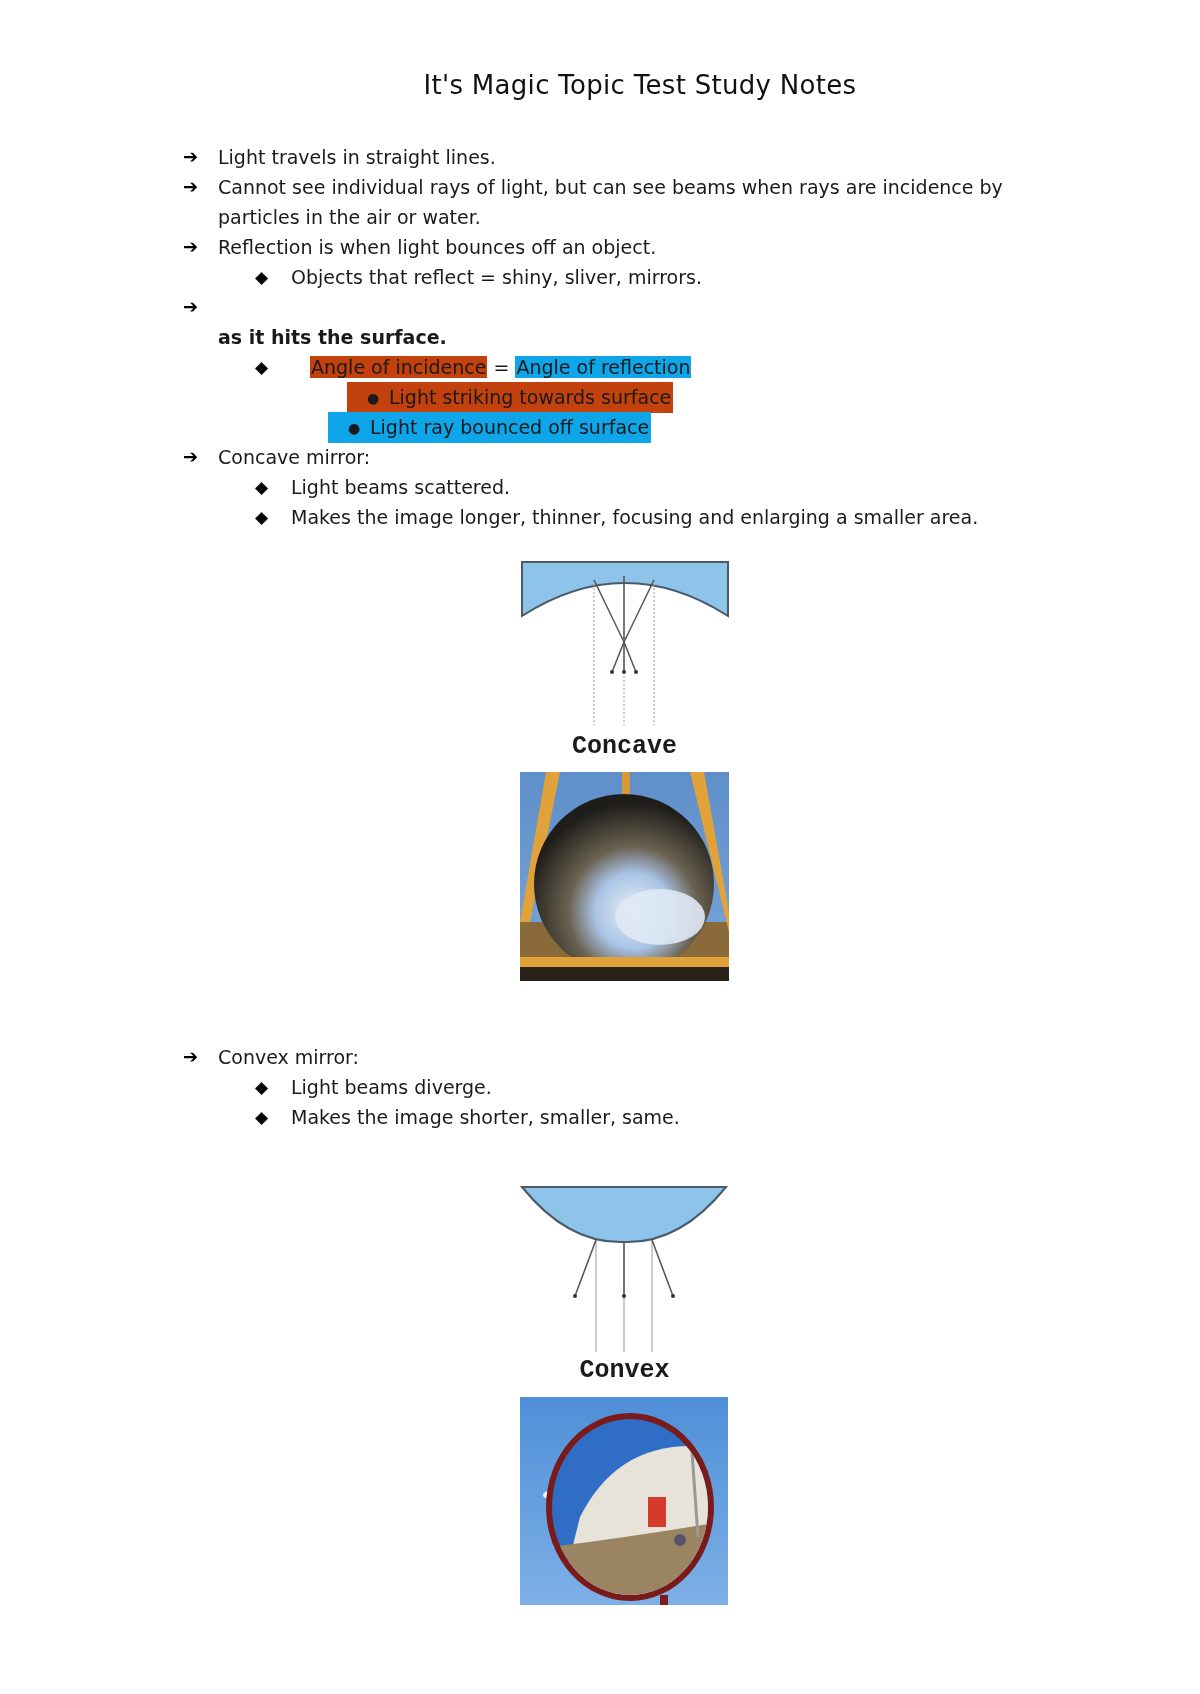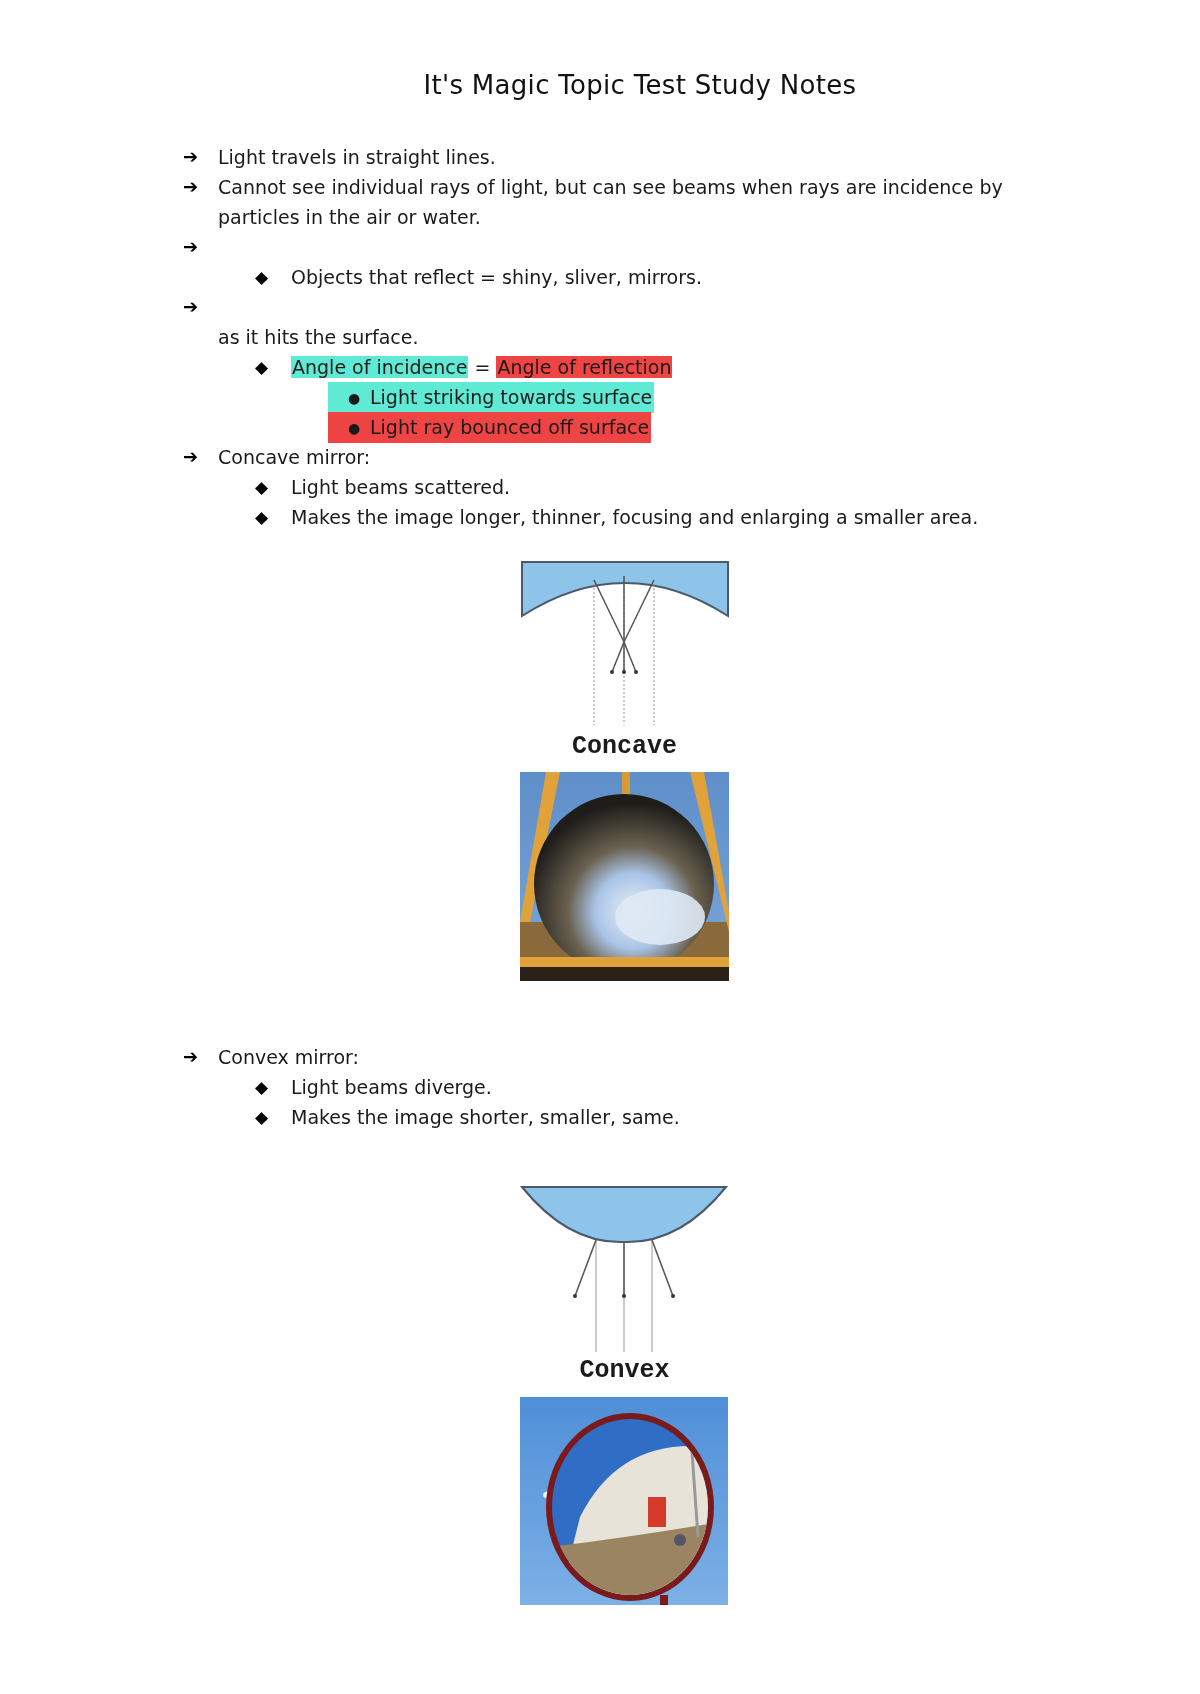--- a/index.html
+++ b/index.html
@@ -9,22 +9,22 @@
            font-size:26px; font-weight:500; letter-spacing:0.3px; color:#111;margin-left:40px; }
   .list { position:absolute; left:0; top:0; width:1200px; }
   .row { position:absolute; font-size:19px; line-height:30px; white-space:nowrap; color:#1a1a1a; }
   .row .marker { position:absolute; top:0; font-size:18px; color:#000; }
   .lvl1 { left:218px; }
   .lvl1 .marker { left:-35px; font-weight:bold; }
   .lvl2 { left:291px; }
   .lvl2 .marker { left:-36px; font-size:17px; }
   .lvl3 { left:328px; }
   .cont { left:218px; }
-  .hl-purple { background:#5eead4; padding:0 1px; }
-  .hl-pink { background:#ef4444; padding:0 1px; }
+  .hl-purple { background:#c2410c; padding:0 1px;margin-left:19px; }
+  .hl-pink { background:#0ea5e9; padding:0 1px; }
   .hl-block { display:inline-block; padding:0 2px 0 20px; }
   .hl-block .dot { display:inline-block; width:22px; font-size:14px; vertical-align:1px; }
   .figure { position:absolute; }
   .caption { position:absolute; font-family:Liberation Mono, monospace; font-weight:bold;
              font-size:25px; color:#1b1b1b; text-align:center; width:209px; }
 </style>
 </head>
 <body>
 
 <div class="title">It's Magic Topic Test Study Notes</div>
@@ -37,31 +37,32 @@
   </div>
 
   <div class="row lvl1" style="top:172px;">
     <span class="marker">➔</span>
     <span>Cannot see individual rays of light, but can see beams when rays are incidence by</span>
   </div>
   <div class="row cont" style="top:202px;">particles in the air or water.</div>
 
   <div class="row lvl1" style="top:232px;">
     <span class="marker">➔</span>
+    <span>Reflection is when light bounces off an object.</span>
   </div>
 
   <div class="row lvl2" style="top:262px;">
     <span class="marker">◆</span>
     <span>Objects that reflect = shiny, sliver, mirrors.</span>
   </div>
 
   <div class="row lvl1" style="top:292px;">
     <span class="marker">➔</span>
   </div>
-  <div class="row cont" style="top:322px;">as it hits the surface.</div>
+  <div class="row cont" style="top:322px;font-weight:bold;">as it hits the surface.</div>
 
   <div class="row lvl2" style="top:352px;">
     <span class="marker">◆</span>
     <span class="hl-purple">Angle of incidence</span><span> = </span><span class="hl-pink">Angle of reflection</span>
   </div>
 
   <div class="row lvl3" style="top:382px;">
     <span class="hl-block hl-purple">
       <span class="dot">●</span><span>Light striking towards surface</span>
     </span>

